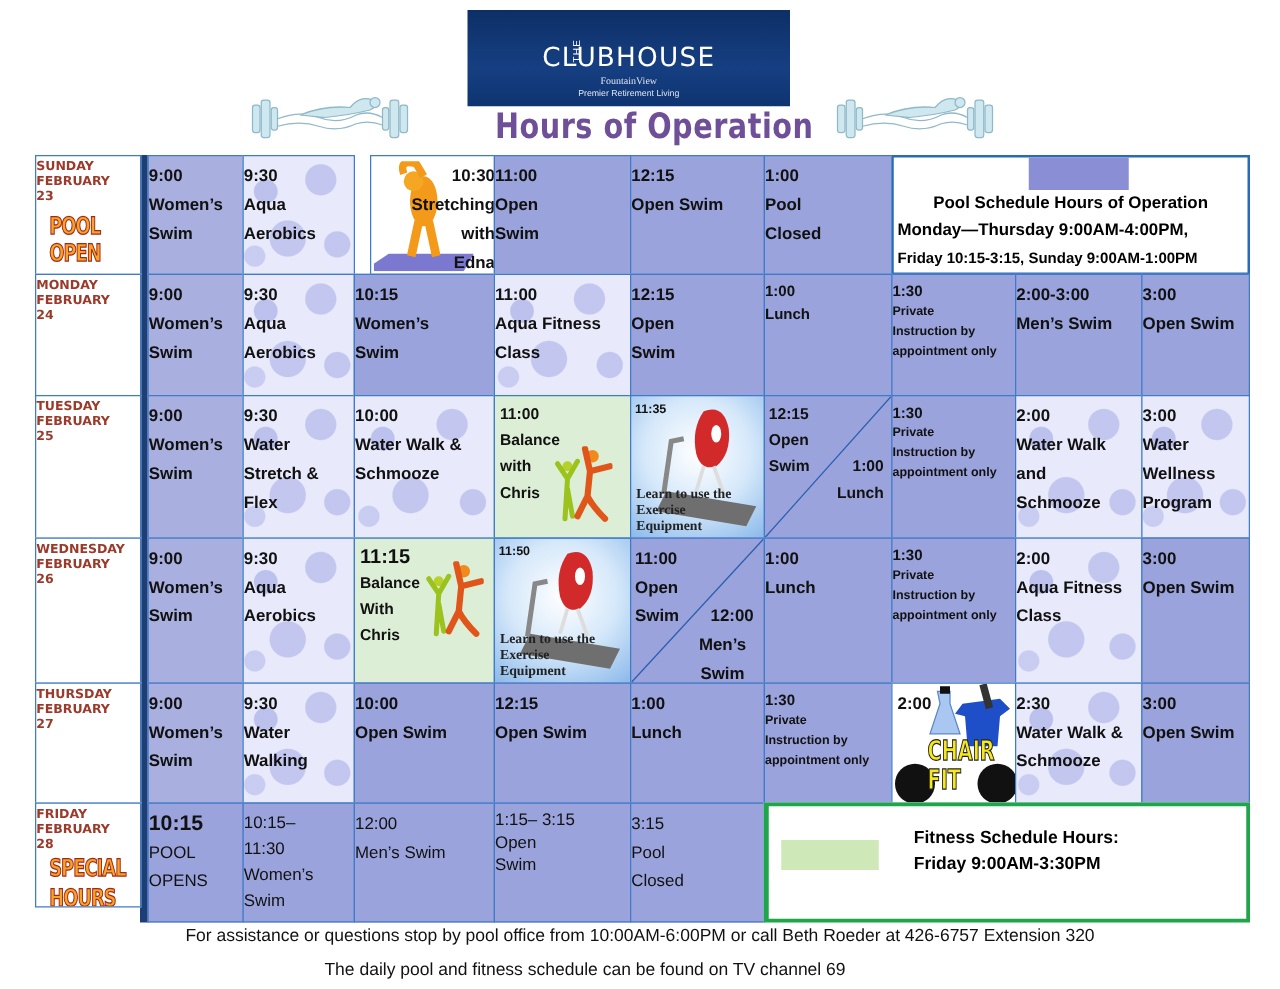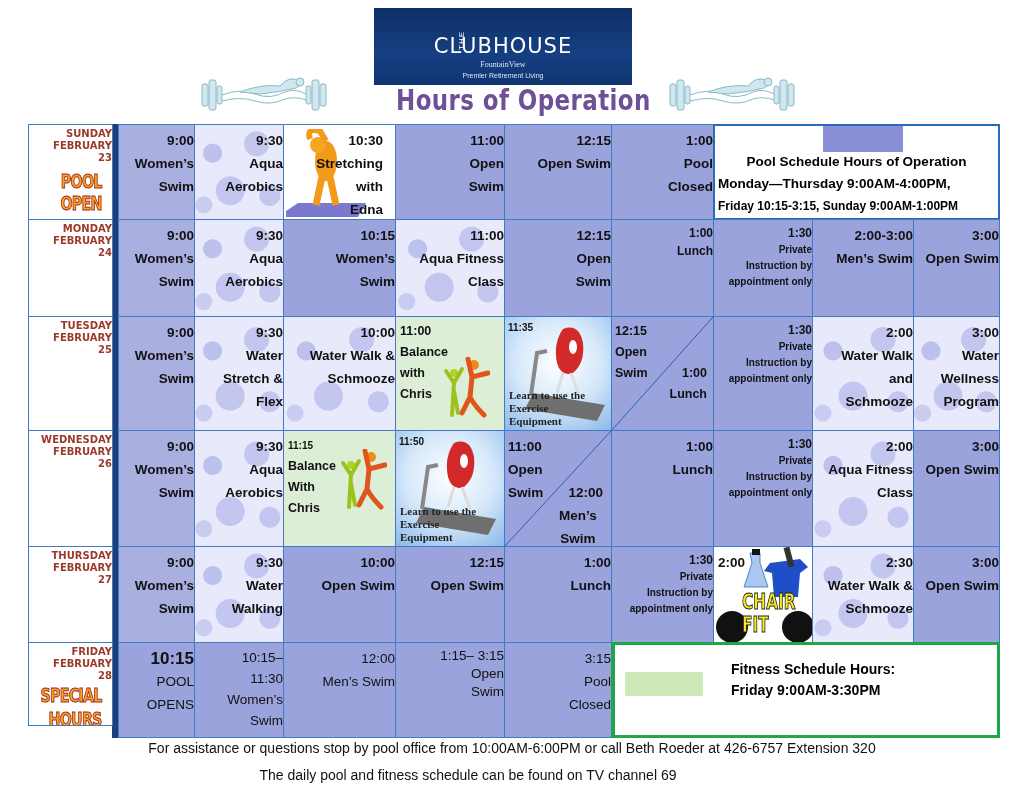--- a/index.html
+++ b/index.html
@@ -5,21 +5,21 @@
   html, body { margin:0; padding:0; background:#ffffff; }
   body { width:1024px; height:791px; position:relative; overflow:hidden; font-family:"Liberation Sans", "DejaVu Sans", sans-serif; }
   .abs { position:absolute; }
   .logo { left:374px; top:8px; width:258px; height:77px; background:linear-gradient(180deg,#0d2f66 0%,#163f82 60%,#0e3470 100%); color:#fff; text-align:center; }
   .logo .the { position:absolute; left:78px; top:28px; font-size:8px; transform:rotate(-90deg); letter-spacing:1px; }
   .logo .brand { position:absolute; left:0; right:0; top:26px; font-size:21px; letter-spacing:1px; font-family:"DejaVu Sans", sans-serif; }
   .logo .sub1 { position:absolute; left:0; right:0; top:52px; font-size:8px; font-family:"Liberation Serif", serif; color:#dfe6f5; }
   .logo .sub2 { position:absolute; left:0; right:0; top:64px; font-size:7px; color:#dfe6f5; }
   .title { left:396px; top:84px; width:260px; font-size:28px; font-weight:bold; color:#6f4f97; letter-spacing:0.5px; font-family:"DejaVu Sans", sans-serif; transform:scaleX(0.82); transform-origin:left top; white-space:nowrap; }
   .swimmer { top:70px; width:128px; height:46px; }
-  .cell { position:absolute; box-sizing:border-box; border:1px solid #3f7bc7; background:#9aa3dc; color:#111; font-weight:bold; font-size:13.5px; text-align:right; line-height:23px; padding-top:4px; overflow:hidden; }
+  .cell { position:absolute; box-sizing:border-box; border:1px solid #3f7bc7; background:#9aa3dc; color:#111; font-weight:bold; font-size:13.5px; text-align:left; line-height:23px; padding-top:4px; overflow:hidden; }
   .cell.light { background:#a9b0e0; }
   .cell.bubble { background-color:#e8eafb; background-image:
       radial-gradient(circle at 20% 30%, rgba(170,175,230,0.7) 0 9px, transparent 10px),
       radial-gradient(circle at 70% 20%, rgba(170,175,230,0.6) 0 12px, transparent 13px),
       radial-gradient(circle at 40% 70%, rgba(170,175,230,0.6) 0 14px, transparent 15px),
       radial-gradient(circle at 85% 75%, rgba(170,175,230,0.6) 0 10px, transparent 11px),
       radial-gradient(circle at 10% 85%, rgba(170,175,230,0.5) 0 8px, transparent 9px); }
   .cell.green { background:#dcefd6; text-align:left; padding-left:4px; font-size:12.5px; line-height:21px; }
   .cell.white { background:#ffffff; }
   .cell.sky { background:radial-gradient(circle at 50% 40%, #ffffff 0%, #d5e8fa 50%, #8bb9ea 100%); text-align:left; padding-left:3px; }
@@ -85,21 +85,21 @@
 <div class="cell light" style="left:118px; top:124px; width:77px; height:96px;">
   <div>9:00</div>
   <div>Women’s</div>
   <div>Swim</div>
 </div>
 <div class="cell bubble" style="left:194px; top:124px; width:90px; height:96px;">
   <div>9:30</div>
   <div>Aqua</div>
   <div>Aerobics</div>
 </div>
-<div class="cell white" style="left:283px; top:124px; width:113px; height:96px; text-align:right; padding-right:12px; line-height:23px;">
+<div class="cell white" style="left:296px; top:124px; width:113px; height:96px; text-align:right; padding-right:12px; line-height:23px;">
   <svg style="position:absolute; left:2px; top:4px;" width="80" height="88" viewBox="0 0 80 88">
     <polygon points="0,82 12,74 80,74 72,88 0,88" fill="#7b78d0"></polygon>
     <ellipse cx="40" cy="32" rx="11" ry="20" fill="#f39a1a"></ellipse>
     <circle cx="32" cy="16" r="8" fill="#f5a623"></circle>
     <path d="M24 10 Q20 -2 34 2 L40 12" stroke="#f39a1a" stroke-width="6" fill="none"></path>
     <path d="M36 48 L30 76 M44 48 L50 76" stroke="#f39a1a" stroke-width="7"></path>
   </svg>
   <div style="position:relative;">10:30</div>
   <div style="position:relative;">Stretching</div>
   <div style="position:relative;">with</div>
@@ -269,21 +269,21 @@
   <div>Aqua</div>
   <div>Aerobics</div>
 </div>
 <div class="cell green" style="left:283px; top:430px; width:113px; height:117px;">
   <svg style="position:absolute; right:8px; top:18px;" width="50" height="62" viewBox="0 0 50 62">
     <circle cx="14" cy="16" r="4" fill="#b5d12a"></circle>
     <path d="M6 14 L14 26 L22 12 M14 26 L12 58 M14 34 L18 56" stroke="#9cc21e" stroke-width="4" fill="none" stroke-linecap="round"></path>
     <circle cx="34" cy="8" r="5" fill="#f08a1c"></circle>
     <path d="M28 2 L32 20 L48 16 M32 20 L30 40 Q34 48 44 58 M30 40 L22 56" stroke="#e0561a" stroke-width="5" fill="none" stroke-linecap="round"></path>
   </svg>
-  <div style="position:relative; font-size:10px;">11:15</div>
+  <div style="position:relative; font-size:16px;">11:15</div>
   <div style="position:relative;">Balance</div>
   <div style="position:relative;">With</div>
   <div style="position:relative;">Chris</div>
 </div>
 <div class="cell sky" style="left:395px; top:430px; width:110px; height:117px; font-size:10px; line-height:14px;">
   <svg style="position:absolute; left:8px; top:6px;" width="96" height="100" viewBox="0 0 96 100">
     <polygon points="20,70 92,82 84,98 12,86" fill="#6f6f6f"></polygon>
     <path d="M18 72 L24 30 L34 28" stroke="#888" stroke-width="4" fill="none"></path>
     <path d="M50 6 Q66 0 70 20 Q72 40 60 50 Q48 54 44 40 Q40 20 50 6 Z" fill="#d22a2a"></path>
     <ellipse cx="60" cy="24" rx="4" ry="7" fill="#fff"></ellipse>

